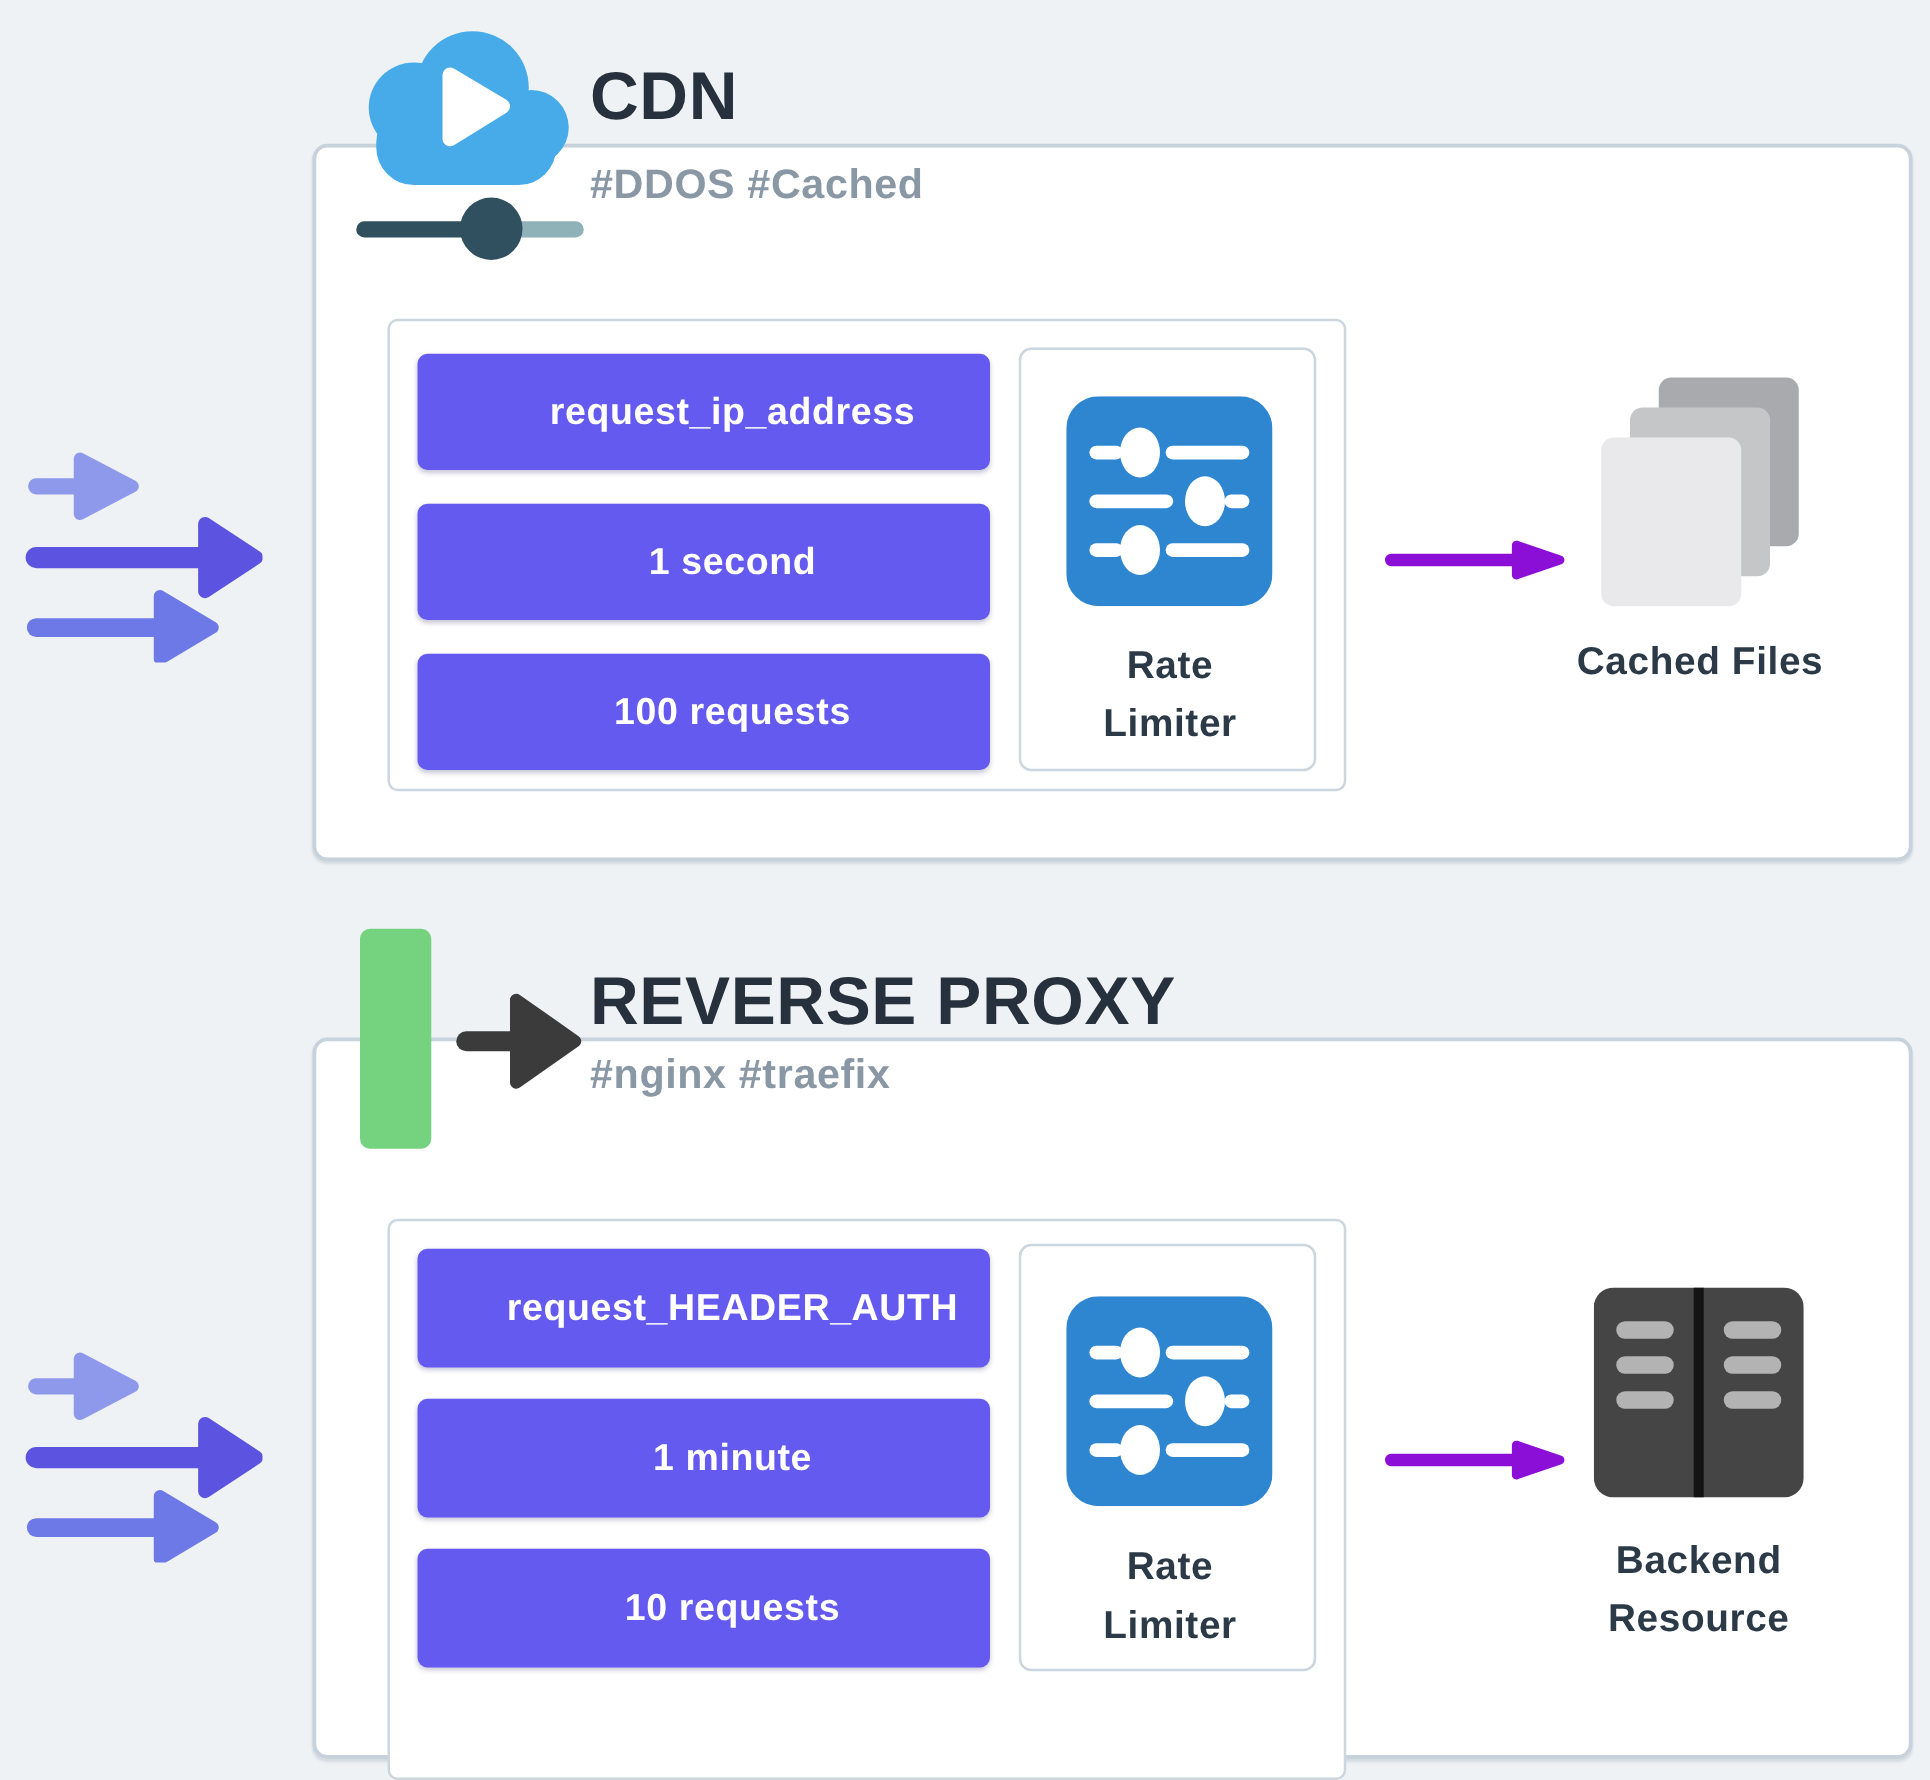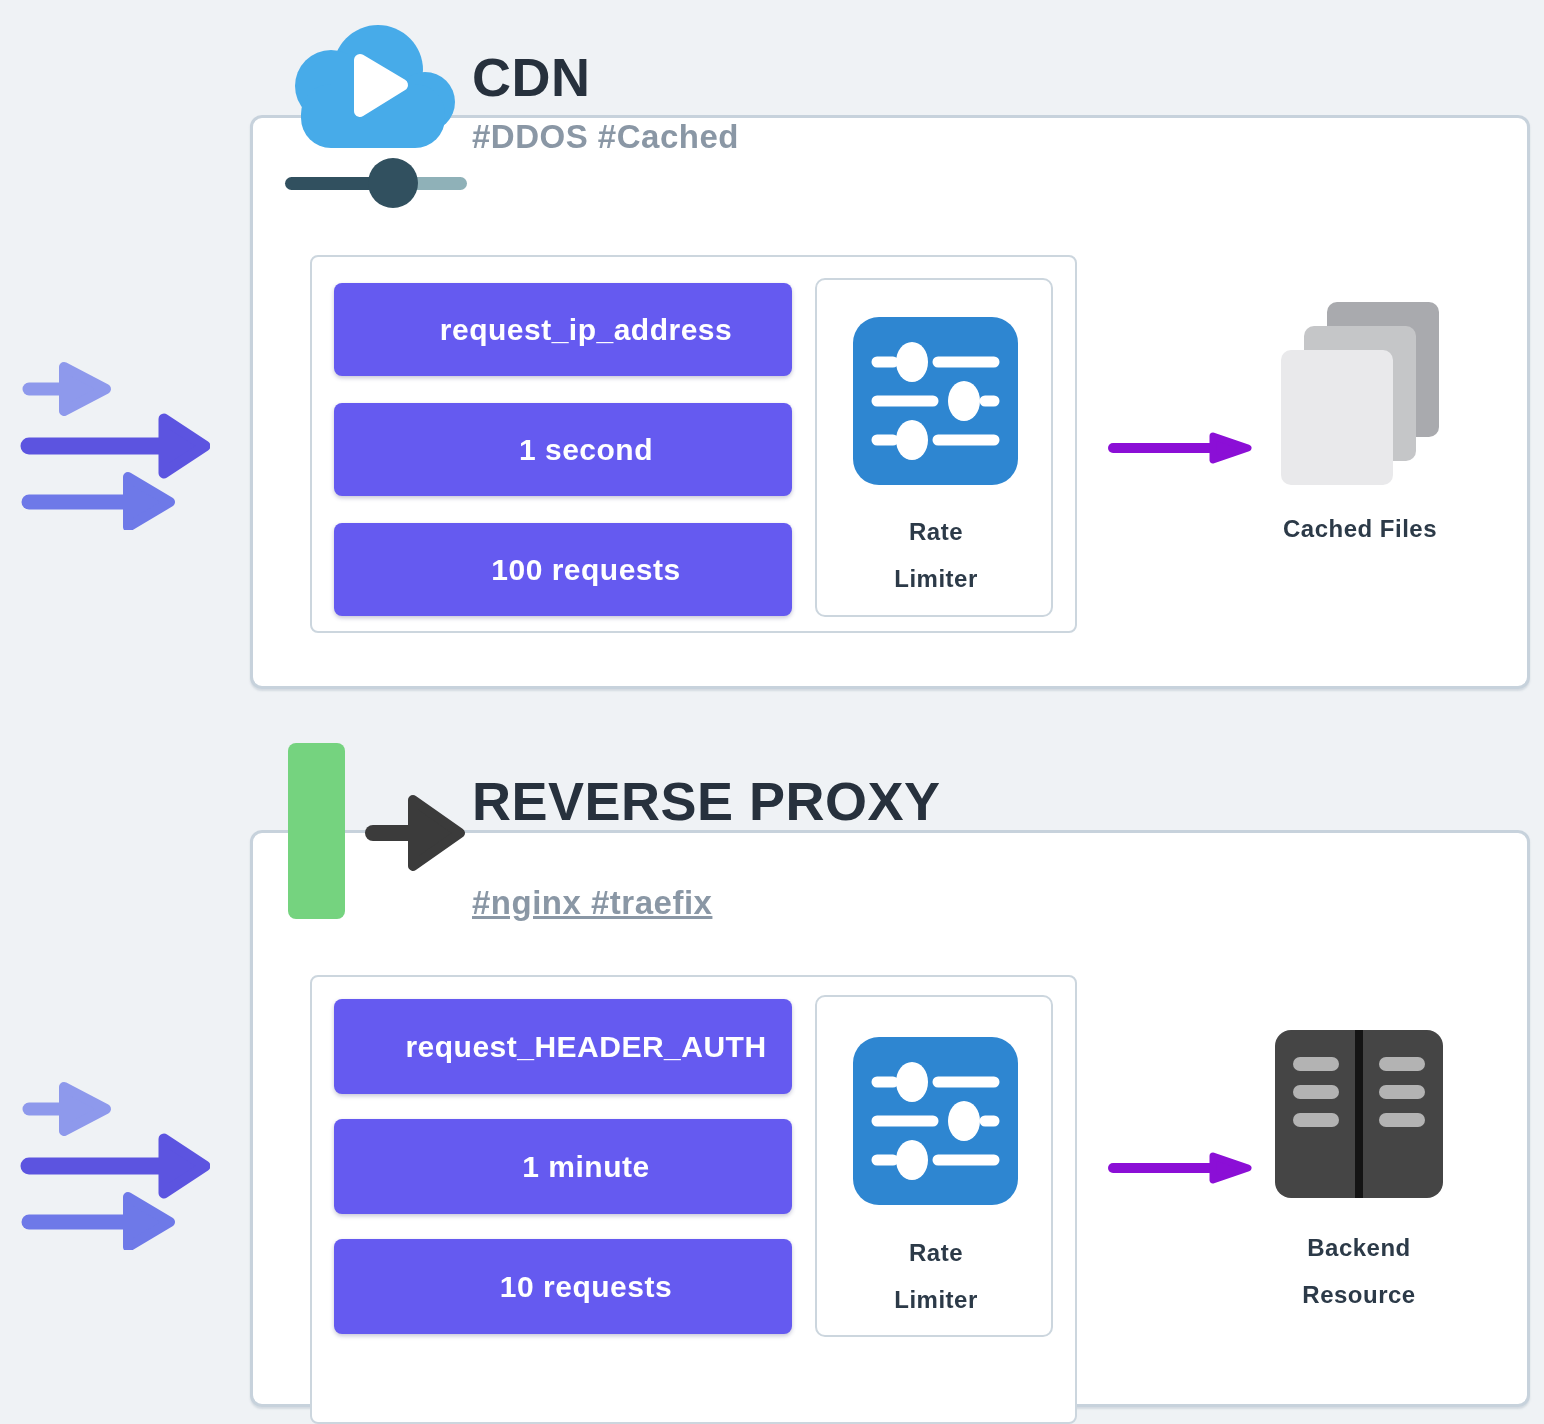--- a/index.html
+++ b/index.html
@@ -50,21 +50,21 @@
   .rl-card{
     background:#ffffff;
     border:2px solid #ccd6de;
     border-radius:10px;
     box-sizing:border-box;
   }
   .rl-label,.out-label{
     position:absolute;
     text-align:center;
     color:#2c3a48;
-    font-size:24px;
+    font-size:31px;
     font-weight:600;
     line-height:47px;
     letter-spacing:0.5px;
   }
   .section-title{
     color:#27313d;
     font-size:54px;
     font-weight:700;
     letter-spacing:0.5px;
     white-space:nowrap;
@@ -115,21 +115,21 @@
         <circle cx="95" cy="52" r="45"></circle>
         <circle cx="48" cy="68" r="36"></circle>
         <circle cx="142" cy="84" r="30"></circle>
         <rect x="18" y="66" width="144" height="64" rx="30"></rect>
       </g>
       <polygon points="77,42 119,67 77,93" fill="#ffffff" stroke="#ffffff" stroke-width="12" stroke-linejoin="round"></polygon>
     </svg>
   </div>
 
   <div class="section-title abs" style="left:472px;top:46px;text-align:center;">CDN</div>
-  <div class="section-tags abs" style="left:472px;top:118px;">#DDOS #Cached</div>
+  <div class="section-tags abs" style="left:472px;top:128px;">#DDOS #Cached</div>
 
   <div class="slider abs" style="left:285px;top:158px;">
     <div class="track-dark"></div>
     <div class="track-light"></div>
     <div class="knob"></div>
   </div>
 
   <div class="abs" style="left:20px;top:358px;width:190px;height:172px;">
     <svg width="190" height="172" viewBox="0 0 190 172">
       <g>
@@ -193,21 +193,21 @@
 
   <div class="green-bar abs" style="left:288px;top:743px;width:57px;height:176px;"></div>
   <div class="abs" style="left:363px;top:790px;width:103px;height:85px;">
     <svg width="103" height="85" viewBox="0 0 103 85">
       <line x1="10" y1="43" x2="52" y2="43" stroke="#3b3b3b" stroke-width="16" stroke-linecap="round"></line>
       <polygon points="50,10 97,43 50,76" fill="#3b3b3b" stroke="#3b3b3b" stroke-width="10" stroke-linejoin="round"></polygon>
     </svg>
   </div>
 
   <div class="section-title abs" style="left:472px;top:770px;">REVERSE PROXY</div>
-  <div class="section-tags abs" style="left:472px;top:884px;text-decoration:underline;">#nginx #traefix</div>
+  <div class="section-tags abs" style="left:472px;top:840px;">#nginx #traefix</div>
 
   <div class="abs" style="left:20px;top:1078px;width:190px;height:172px;">
     <svg width="190" height="172" viewBox="0 0 190 172">
       <g>
         <line x1="9" y1="31" x2="44" y2="31" stroke="#8e99ec" stroke-width="13" stroke-linecap="round"></line>
         <polygon points="44,9 86,31 44,53" fill="#8e99ec" stroke="#8e99ec" stroke-width="10" stroke-linejoin="round"></polygon>
       </g>
       <g>
         <line x1="9" y1="88" x2="146" y2="88" stroke="#5c54e0" stroke-width="17" stroke-linecap="round"></line>
         <polygon points="144,61 185,88 144,115" fill="#5c54e0" stroke="#5c54e0" stroke-width="11" stroke-linejoin="round"></polygon>

